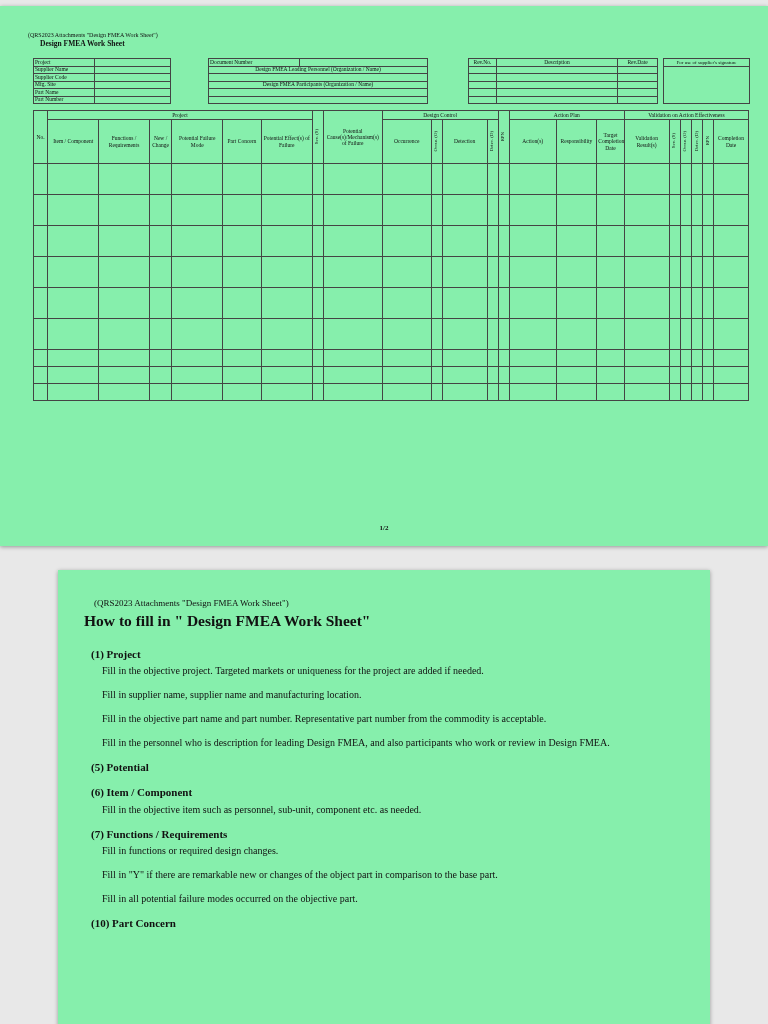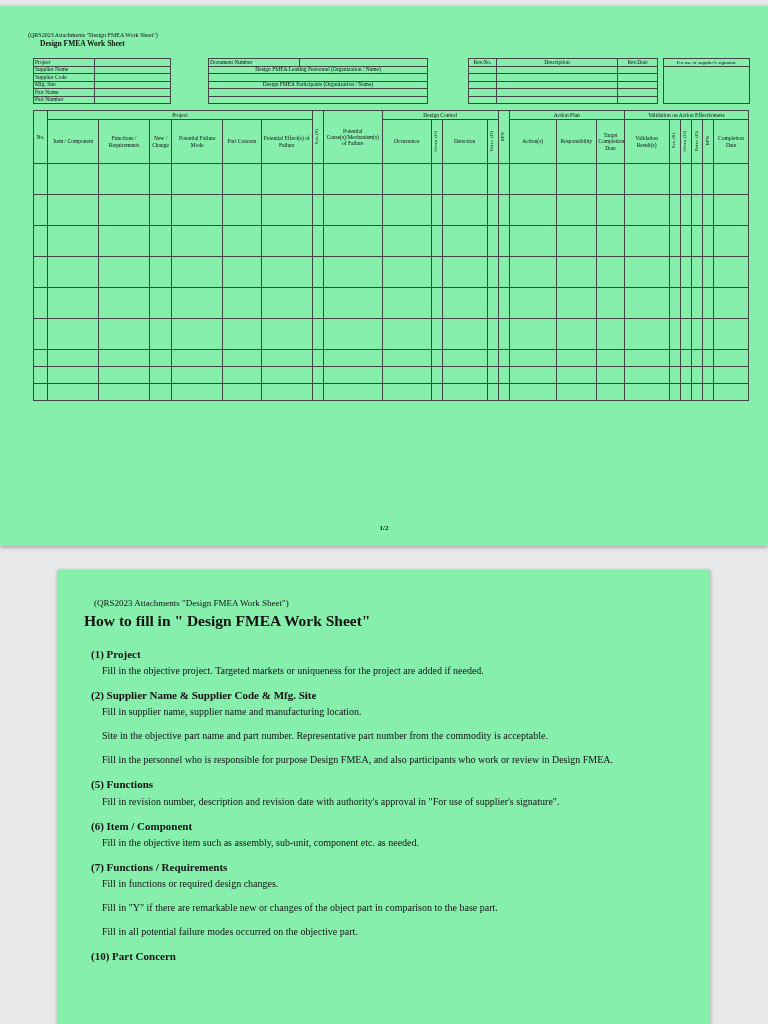--- a/index.html
+++ b/index.html
@@ -462,40 +462,38 @@
   <div class="p2-heading">How to fill in " Design FMEA Work Sheet"</div>
 
   <div class="sections">
 
       <div class="section">
         <div class="sec-title"><span>(1)</span> <span>Project</span></div>
         <div class="sec-body">Fill in the objective project. Targeted markets or uniqueness for the project are added if needed.</div>
       </div>
 
       <div class="section">
-        <div class="sec-title"><span>(2)</span> <span>Supplier Name &amp; Supplier Code &amp; Mfg. Site</span></div>
         <div class="sec-body">Fill in supplier name, supplier name and manufacturing location.</div>
       </div>
 
       <div class="section">
-        <div class="sec-body">Site in the objective part name and part number. Representative part number from the commodity is acceptable.</div>
-      </div>
-
-      <div class="section">
-        <div class="sec-body">Fill in the personnel who is responsible for purpose Design FMEA, and also participants who work or review in Design FMEA.</div>
-      </div>
-
-      <div class="section">
-        <div class="sec-title"><span>(5)</span> <span>Functions</span></div>
-        <div class="sec-body">Fill in revision number, description and revision date with authority's approval in "For use of supplier's signature".</div>
+        <div class="sec-body">Fill in the objective part name and part number. Representative part number from the commodity is acceptable.</div>
+      </div>
+
+      <div class="section">
+        <div class="sec-body">Fill in the personnel who is description for leading Design FMEA, and also participants who work or review in Design FMEA.</div>
+      </div>
+
+      <div class="section">
+        <div class="sec-title"><span>(5)</span> <span>Potential</span></div>
       </div>
 
       <div class="section">
         <div class="sec-title"><span>(6)</span> <span>Item / Component</span></div>
-        <div class="sec-body">Fill in the objective item such as assembly, sub-unit, component etc. as needed.</div>
+        <div class="sec-body">Fill in the objective item such as personnel, sub-unit, component etc. as needed.</div>
       </div>
 
       <div class="section">
         <div class="sec-title"><span>(7)</span> <span>Functions / Requirements</span></div>
         <div class="sec-body">Fill in functions or required design changes.</div>
       </div>
 
       <div class="section">
         <div class="sec-body">Fill in "Y" if there are remarkable new or changes of the object part in comparison to the base part.</div>
       </div>

